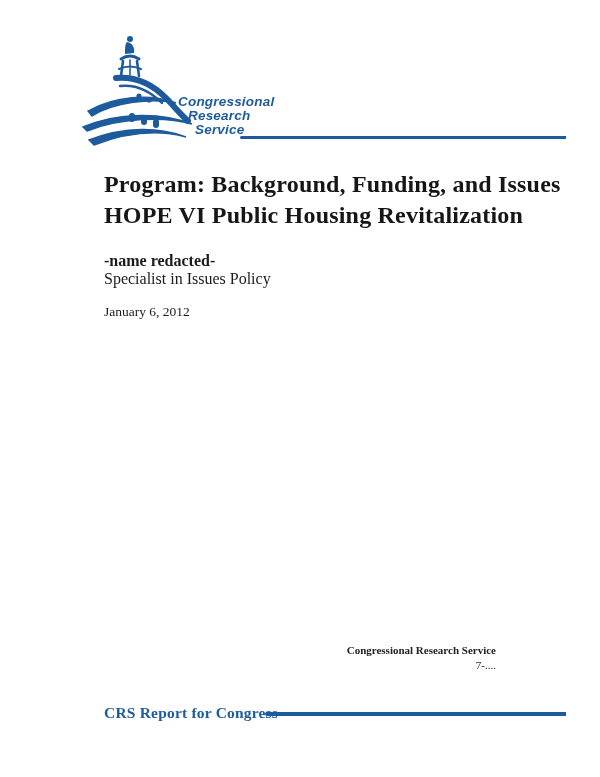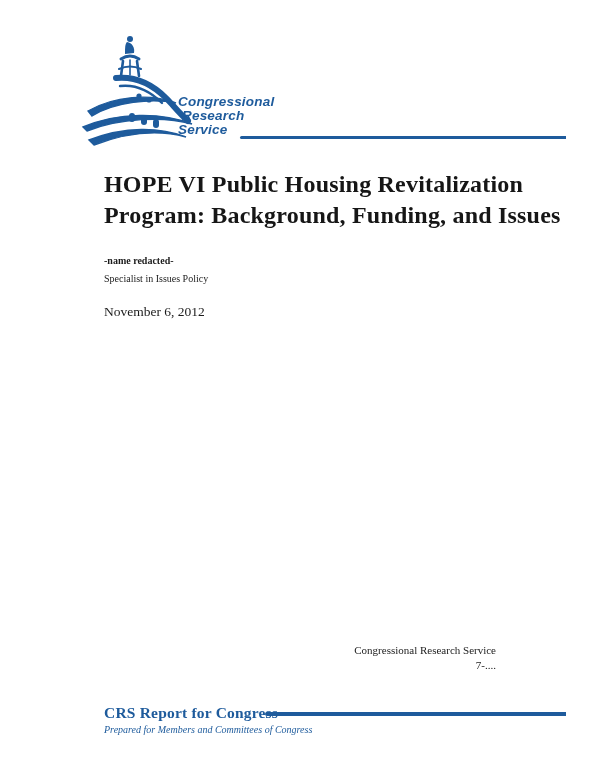--- a/index.html
+++ b/index.html
@@ -13,43 +13,43 @@
 
   
   .logo-art { position:absolute; left:46px; top:26px; width:170px; height:125px; }
   .logo-art svg { width:100%; height:100%; display:block; }
   .logo-text {
     position:absolute; left:144px; top:95px;
     font-family:"Liberation Sans", sans-serif; font-style:italic; font-weight:bold;
     color:var(--blue); font-size:13.5px; line-height:14px; letter-spacing:.2px;
     white-space:nowrap;
   }
-  .logo-text .l2 { margin-left:4px; }
-  .logo-text .l3 { }
+  .logo-text .l2 { margin-left:10px; }
+  .logo-text .l3 { margin-left:17px; }
   .masthead-rule {
     position:absolute; left:206px; top:136px; width:334px; height:3px;
     background:var(--blue); border-radius:2px;
   }
 
   
   .title {
     position:absolute; left:70px; top:169px; width:490px;
     font-size:24px; font-weight:bold; line-height:31px; color:#161616;
     letter-spacing:.2px;
   }
-  .author { position:absolute; left:70px; top:252px; font-size:10px; line-height:18px; }
+  .author { position:absolute; left:70px; top:252px; font-size:16px; line-height:18px; }
   .author-name { font-weight:bold; }
   .date { position:absolute; left:70px; top:304px; font-size:13.5px; }
 
   
   .contact {
     position:absolute; right:70px; top:643px; text-align:right;
     font-size:11px; line-height:14.5px; color:#222;
   }
-  .contact .agency { font-weight:normal; }
+  .contact .agency { font-weight:bold; }
   .contact .website { color:#222; text-decoration:none; }
   .footer-rule {
     position:absolute; left:231px; top:712px; width:312px; height:4px;
     background:var(--blue); border-radius:2px;
   }
   .banner {
     position:absolute; left:70px; top:704px;
     font-size:15.5px; font-weight:bold; color:var(--blue); letter-spacing:.2px;
     white-space:nowrap;
   }
@@ -95,32 +95,31 @@
     </svg>
   </div>
   <div class="logo-text">
     <div class="l1">Congressional</div>
     <div class="l2">Research</div>
     <div class="l3">Service</div>
   </div>
   <div class="masthead-rule"></div>
 
   <h1 class="title">
+    <div>Program: Background, Funding, and Issues</div>
     <div>HOPE VI Public Housing Revitalization</div>
-    <div>Program: Background, Funding, and Issues</div>
   </h1>
 
   <div class="author">
     <div class="author-name">-name redacted-</div>
     <div class="author-role">Specialist in Issues Policy</div>
   </div>
-  <div class="date">November 6, 2012</div>
+  <div class="date">January 6, 2012</div>
 
   <div class="contact">
     <div class="agency">Congressional Research Service</div>
     <div class="phone">7-....</div>
   </div>
 
   <div class="banner">CRS Report for Congress</div>
   <div class="footer-rule"></div>
-  <div class="tagline">Prepared for Members and Committees of Congress</div>
 
 </div>
 
 </body></html>

